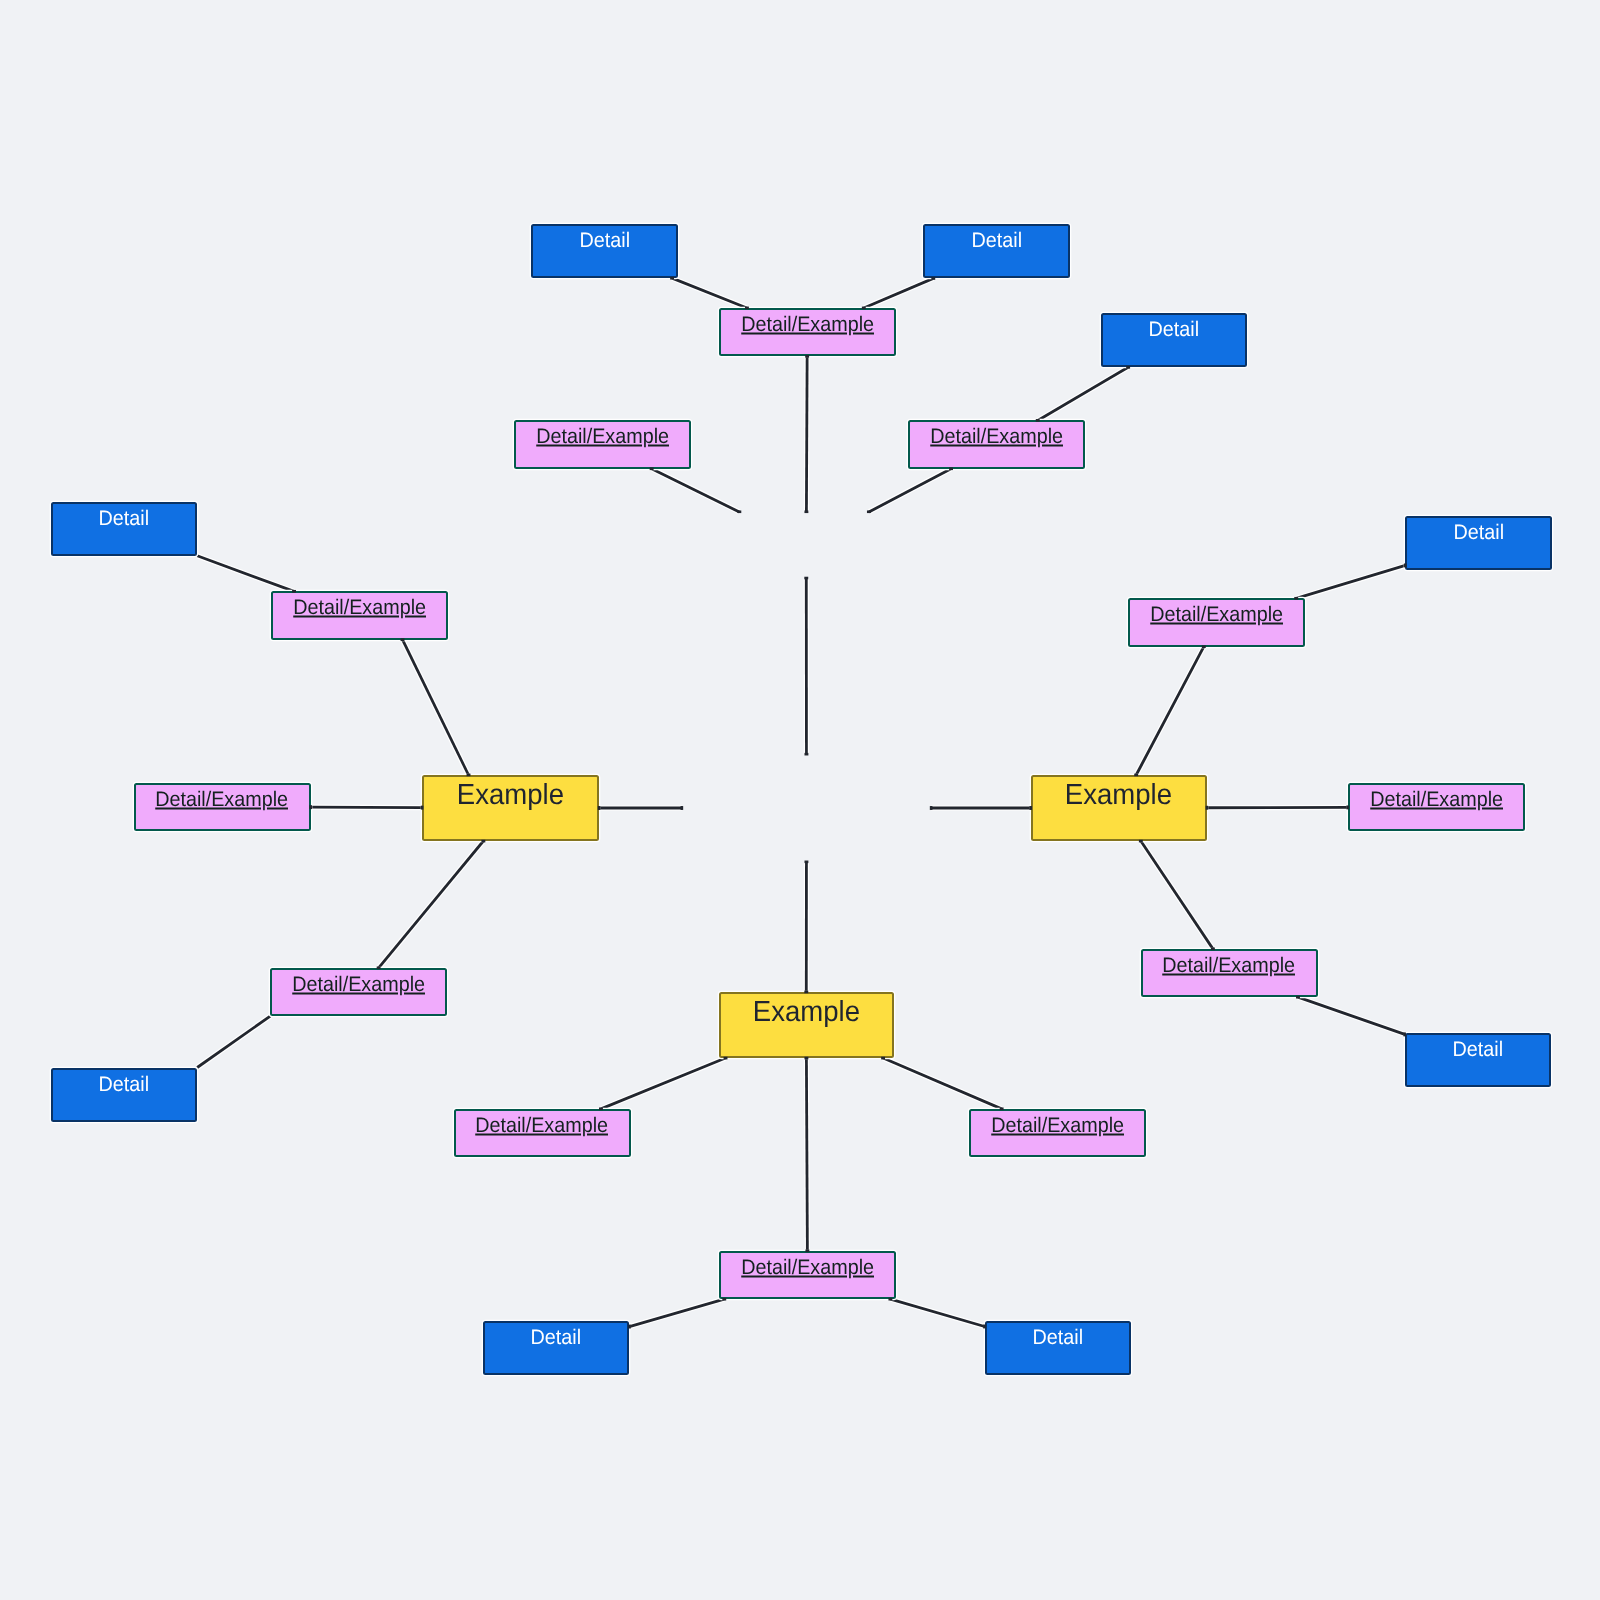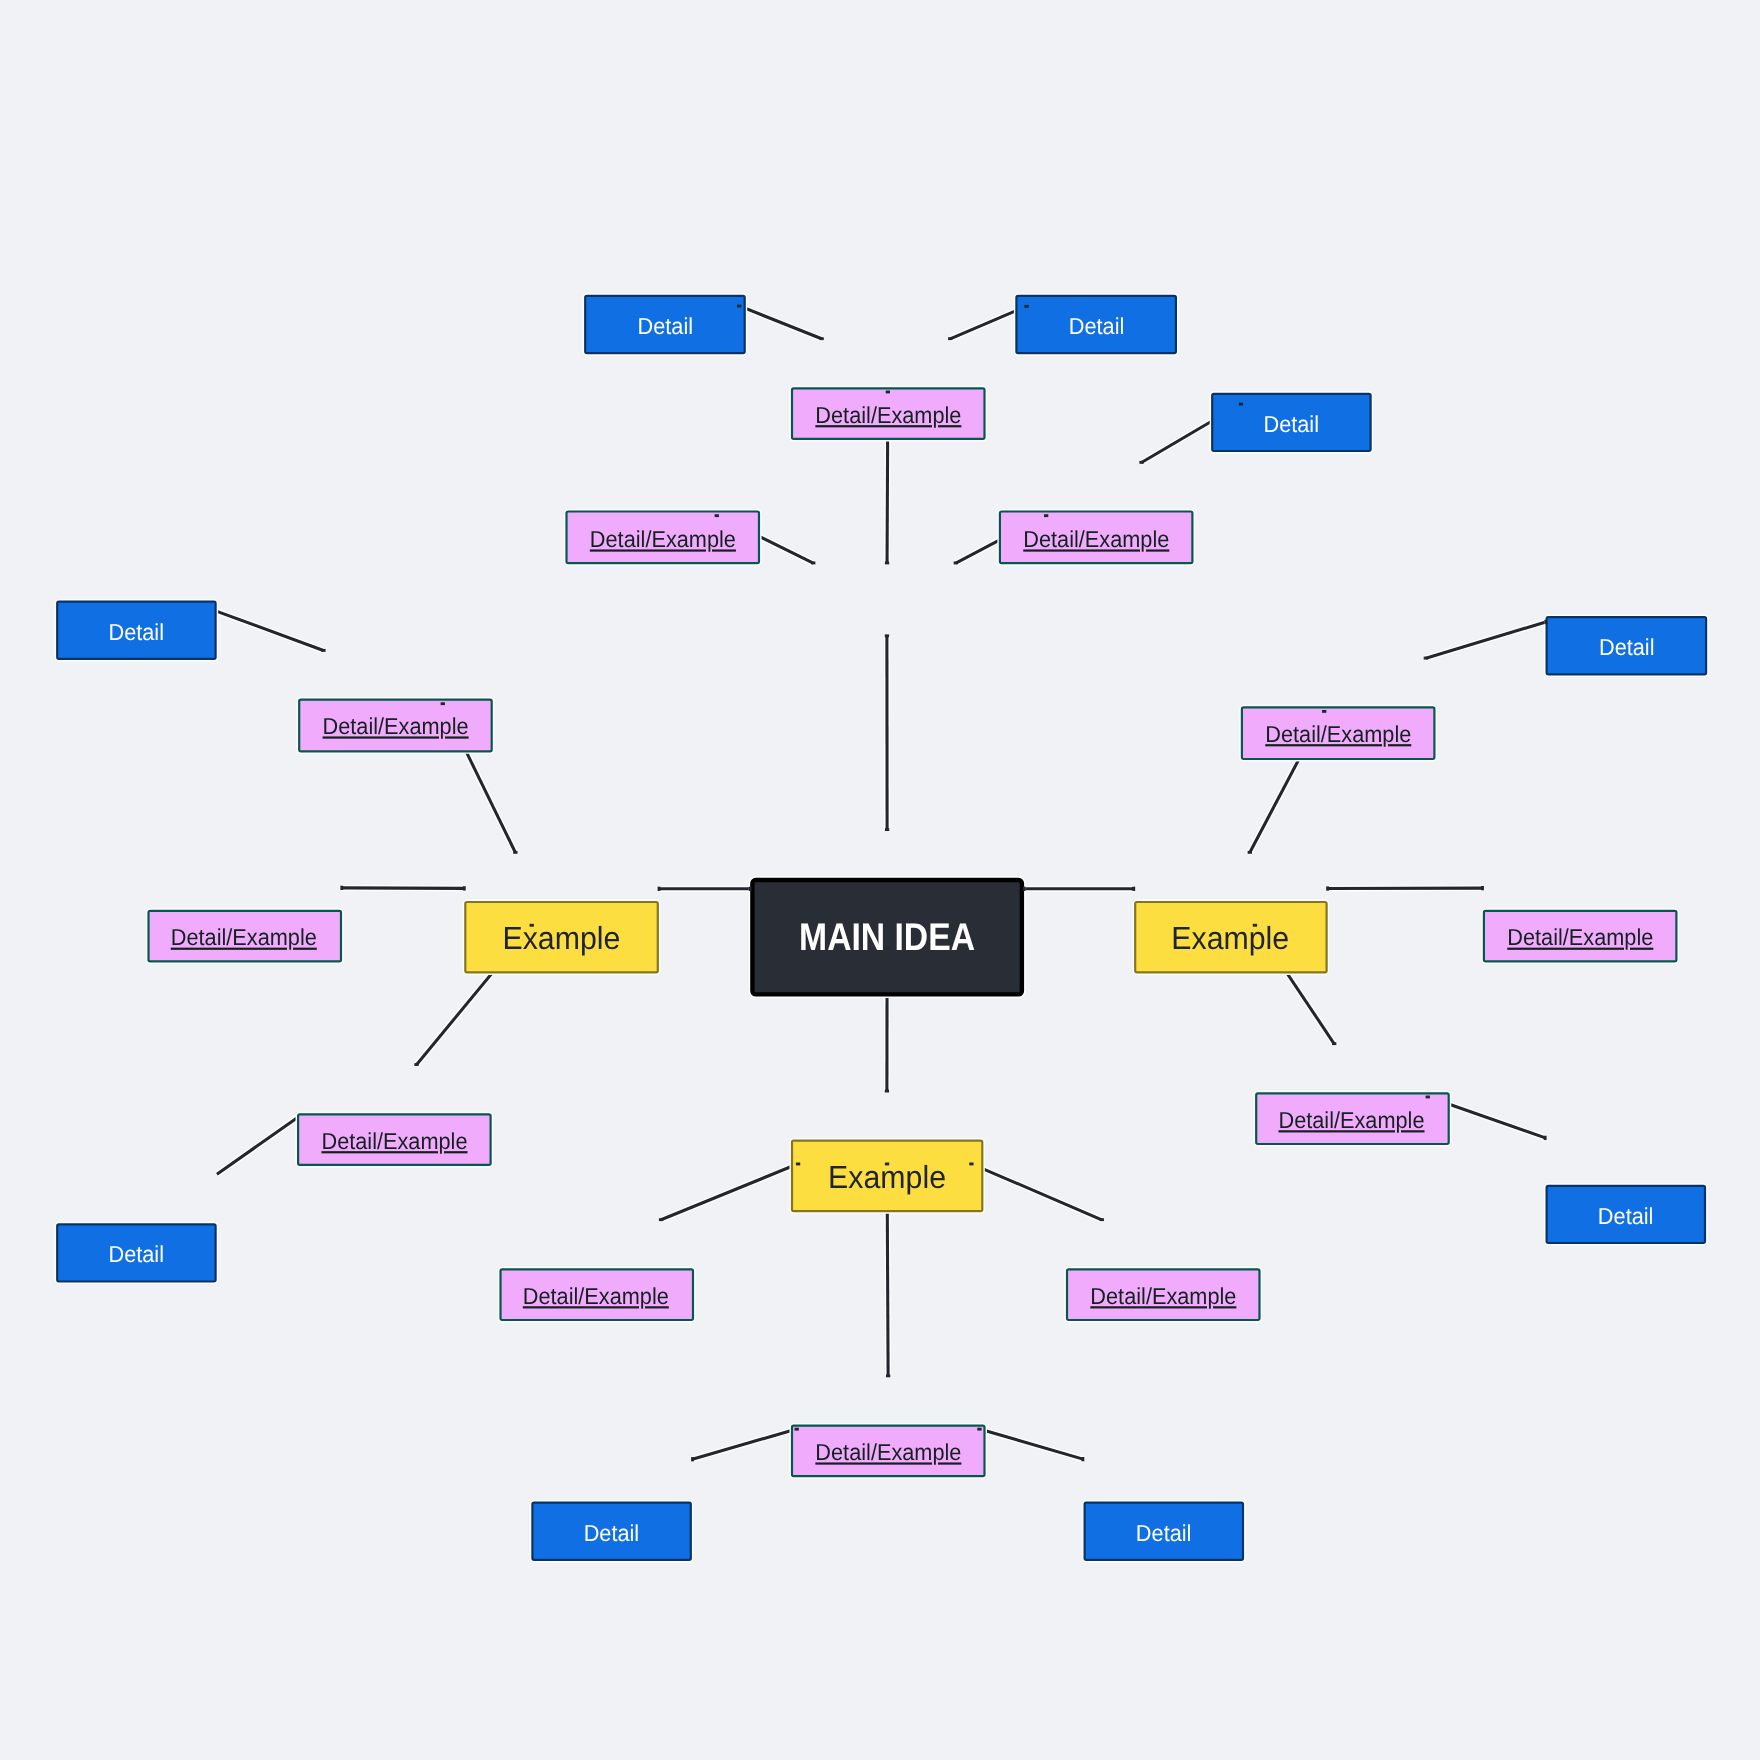--- a/index.html
+++ b/index.html
@@ -4,23 +4,23 @@
 <title>Mind Map</title>
 <style>
   html,body{margin:0;padding:0;}
   body{width:1600px;height:1600px;background:#f0f2f5;
        font-family:"Liberation Sans",sans-serif;overflow:hidden;
        -webkit-font-smoothing:antialiased;
        text-rendering:geometricPrecision;}
   #stage{position:relative;width:1600px;height:1600px;will-change:transform;}
   #edges{position:absolute;left:0;top:0;width:1600px;height:1600px;z-index:1;}
   #caps{position:absolute;left:0;top:0;width:1600px;height:1600px;z-index:3;pointer-events:none;}
-  .node{position:absolute;box-sizing:border-box;display:flex;align-items:center;
+  .node{position:absolute;box-sizing:border-box;display:flex;align-items:flex-start;
         justify-content:center;border-radius:2.5px;border-style:solid;text-align:center;
-        white-space:nowrap;z-index:2;box-shadow:0 0 0 1.3px #ffffff;margin-top:44px;}
+        white-space:nowrap;z-index:2;box-shadow:0 0 0 1.3px #ffffff;}
   .node span{display:block;transform-origin:center center;}
   .n-main{background:#282d36;border-color:#000000;border-width:4.6px;color:#ffffff;border-radius:5px;}
   .n-main span{font-weight:bold;font-size:35px;transform:translateY(1px) scaleX(0.875);}
   .n-topic{background:#fdde40;border-color:#857520;border-width:2.5px;color:#1f2430;}
   .n-topic span{font-size:29px;transform:translateY(1.7px) scaleX(0.95);}
   .n-sub{background:#f0abfc;border-color:#03594c;border-width:2.5px;color:#14211f;text-decoration:underline;}
   .n-sub span{font-size:21px;transform:translateY(2.5px) scaleX(0.94);}
   .n-leaf{background:#1070e3;border-color:#093366;border-width:2.5px;color:#ffffff;}
   .n-leaf span{font-size:21px;transform:translateY(2.5px) scaleX(0.94);}
 </style>
@@ -126,23 +126,20 @@
       <rect x="599.02" y="1107.47" width="3.90" height="2.60" fill="#22262e"></rect>
       <rect x="881.15" y="1056.83" width="3.90" height="2.60" fill="#22262e"></rect>
       <rect x="999.68" y="1107.47" width="3.90" height="2.60" fill="#22262e"></rect>
       <rect x="804.46" y="1056.83" width="3.90" height="2.60" fill="#22262e"></rect>
       <rect x="805.43" y="1249.47" width="3.90" height="2.60" fill="#22262e"></rect>
       <rect x="722.32" y="1297.93" width="3.90" height="2.60" fill="#22262e"></rect>
       <rect x="628.28" y="1324.60" width="2.60" height="3.90" fill="#22262e"></rect>
       <rect x="888.45" y="1297.93" width="3.90" height="2.60" fill="#22262e"></rect>
       <rect x="983.12" y="1324.52" width="2.60" height="3.90" fill="#22262e"></rect>
     </svg>
-<div class="node n-main" style="left: 682px; top: 754.3px; width: 249px; height: 107.4px;">
-      <span>MAIN IDEA</span>
-    </div>
     <div class="node n-sub" style="left: 718.75px; top: 308px; width: 177px; height: 48.2px;">
       <span>Detail/Example</span>
     </div>
     <div class="node n-leaf" style="left: 531.3px; top: 224.1px; width: 146.4px; height: 54px;">
       <span>Detail</span>
     </div>
     <div class="node n-leaf" style="left: 923.45px; top: 224.4px; width: 146.4px; height: 54px;">
       <span>Detail</span>
     </div>
     <div class="node n-sub" style="left: 514.25px; top: 420.45px; width: 177px; height: 48.2px;">

